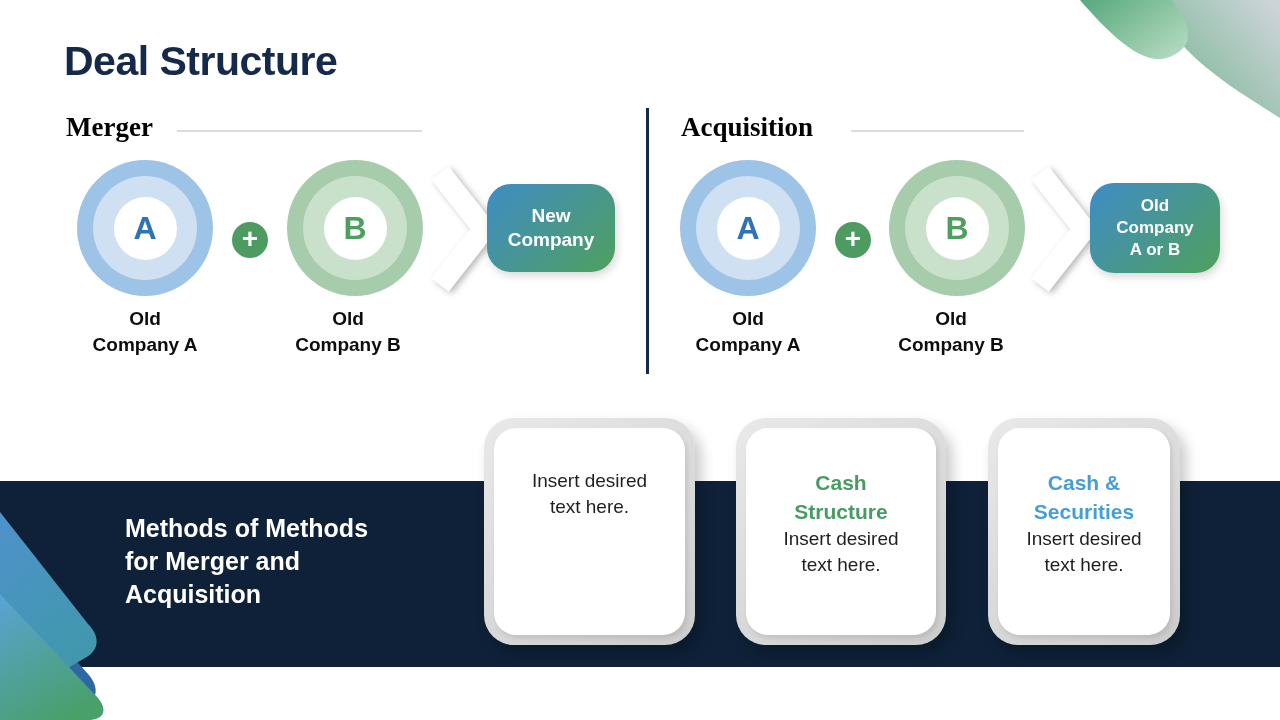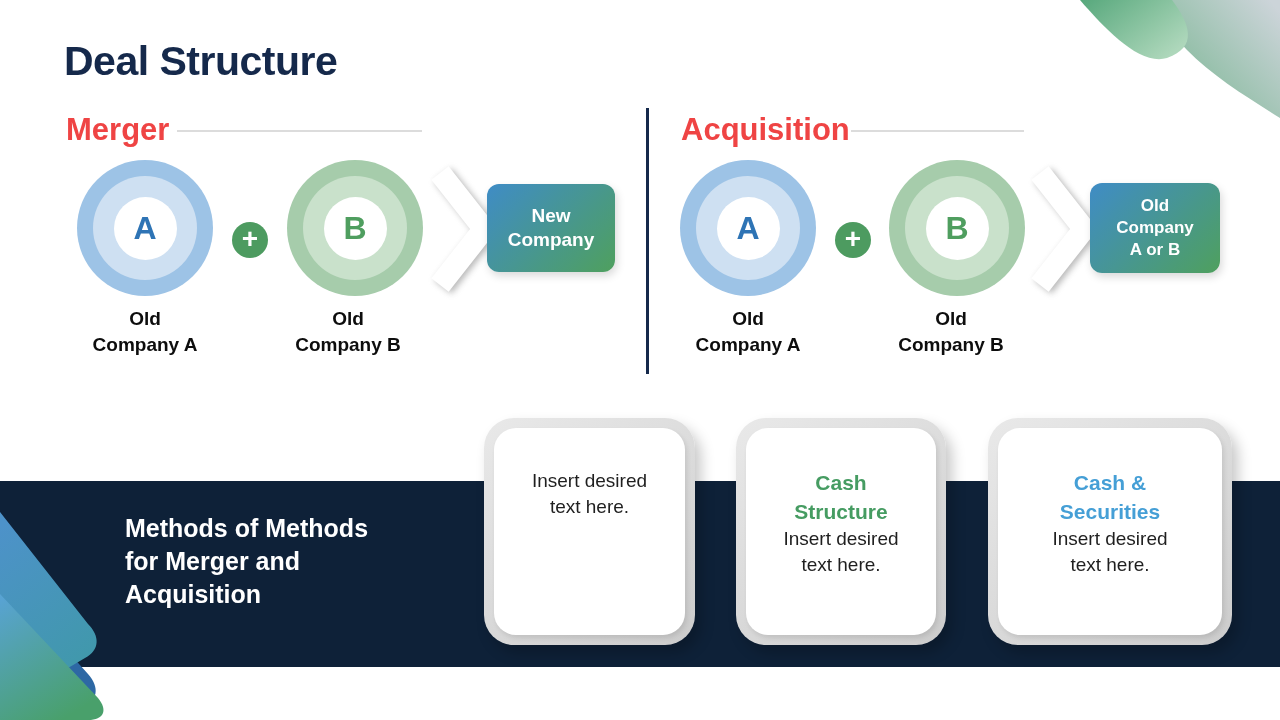--- a/index.html
+++ b/index.html
@@ -5,21 +5,21 @@
   html,body{margin:0;padding:0;background:#fff;}
   .slide{
     position:relative;width:1280px;height:720px;overflow:hidden;background:#ffffff;
     font-family:"Liberation Sans","DejaVu Sans",sans-serif;
   }
   .abs{position:absolute;}
   .preline{white-space:pre-line;}
 
   
   .title{left:64px;top:38px;font-size:41px;font-weight:800;color:#15294b;letter-spacing:-0.5px;margin:0;}
-  .sec-head{font-size:31px;font-weight:800;color:#ef4444;}
+  .sec-head{font-size:27px;font-weight:800;color:#000000;font-family:Liberation Serif, serif;}
   .merger-head{left:66px;top:112px;}
   .acq-head{left:681px;top:112px;}
   .head-rule{height:2px;background:#dcdcdc;top:130px;}
   .merger-rule{left:177px;width:245px;}
   .acq-rule{left:851px;width:173px;}
   .divider{left:646px;top:108px;width:3px;height:266px;background:#15294b;}
 
   
   .ring-outer{width:136px;height:136px;border-radius:50%;display:flex;align-items:center;justify-content:center;}
   .ring-mid{width:104px;height:104px;border-radius:50%;display:flex;align-items:center;justify-content:center;}
@@ -30,21 +30,21 @@
   .c-blue{background:#9dc3e6;}
   .c-green{background:#a6ccab;}
 
   .plus-badge{width:36px;height:36px;border-radius:50%;background:#4d9b60;color:#fff;
     display:flex;align-items:center;justify-content:center;font-size:28px;font-weight:700;padding-bottom:2px;box-sizing:border-box;}
 
   .chev{overflow:visible;}
   .chev path{stroke:#ffffff;stroke-width:22px;fill:none;}
 
   .result-box{
-    border-radius:12px;color:#fff;font-weight:800;text-align:center;
+    border-radius:24px;color:#fff;font-weight:800;text-align:center;
     display:flex;align-items:center;justify-content:center;
     background:linear-gradient(135deg,#3f8cc6 0%,#4fa05e 100%);
     box-shadow:2px 4px 8px rgba(0,0,0,0.15);
   }
   .box-merger{left:487px;top:184px;width:128px;height:88px;font-size:19px;line-height:24px;}
   .box-acq{left:1090px;top:183px;width:130px;height:90px;font-size:17px;line-height:22px;}
 
   .old-label{width:158px;text-align:center;font-size:19px;font-weight:800;color:#0d0d0d;line-height:26px;top:306px;}
 
   
@@ -52,21 +52,21 @@
   .band-heading{left:125px;top:512px;width:300px;color:#ffffff;font-size:25px;font-weight:800;line-height:33px;}
 
   
   .card-frame{
     top:418px;height:227px;border-radius:30px;
     background:linear-gradient(145deg,#e9e9e9 0%,#cccccc 100%);
     box-shadow:6px 8px 14px rgba(0,0,0,0.22);
   }
   .card-frame-1{left:484px;width:211px;}
   .card-frame-2{left:736px;width:210px;}
-  .card-frame-3{left:988px;width:244px;}
+  .card-frame-3{left:988px;width:192px;}
   .card-inner{
     position:absolute;left:10px;top:10px;right:10px;bottom:10px;background:#ffffff;border-radius:22px;
     display:flex;flex-direction:column;align-items:center;text-align:center;padding-top:40px;box-sizing:border-box;
     box-shadow:2px 3px 5px rgba(0,0,0,0.10);
   }
   .card-title{font-size:21px;font-weight:800;line-height:29px;}
   .card-body{margin-top:0;font-size:19px;line-height:26px;color:#1f1f1f;text-align:center;}
 
   
   .deco-tr{left:1060px;top:0;}

